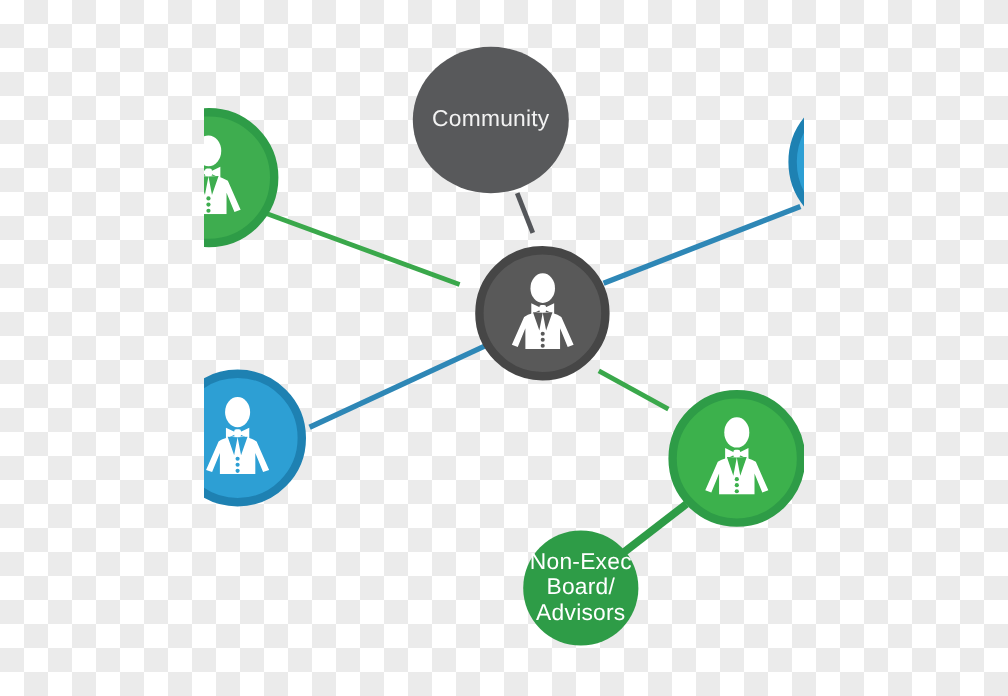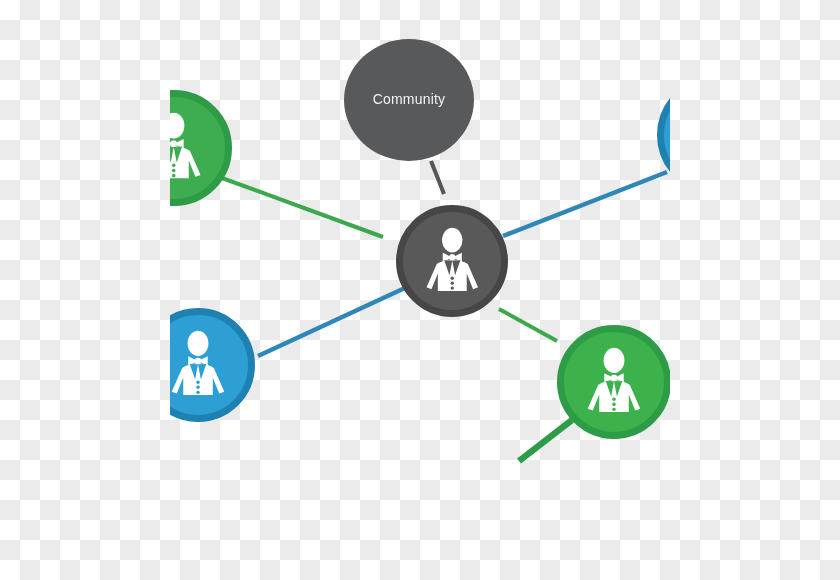--- a/index.html
+++ b/index.html
@@ -23,21 +23,21 @@
     position:absolute;z-index:2;border-radius:50%;
     box-sizing:border-box;
   }
   .node.person{border-style:solid;border-width:7px;}
   .node .icon{
     position:absolute;width:72%;left:14%;top:14%;
   }
   .label-circle{
     display:flex;align-items:center;justify-content:center;text-align:center;
   }
-  .label-text{font-size:14px;line-height:21.5px;letter-spacing:0.2px;}
+  .label-text{font-size:19px;line-height:21.5px;letter-spacing:0.2px;}
   .label-text span{display:block;}
   #defs-holder{position:absolute;width:0;height:0;overflow:hidden;}
 </style>
 </head>
 <body>
 
 <div id="canvas">
 
   <svg id="defs-holder" aria-hidden="true">
     <defs>
@@ -92,15 +92,22 @@
     <div class="node person" style="left: 487px; top: 76px; width: 118px; height: 118px; background-color: rgb(45, 159, 212); border-color: rgb(30, 129, 178); color: rgb(45, 159, 212);">
       
     </div>
 
     <div class="node person" style="left: 387px; top: 325px; width: 114px; height: 114px; background-color: rgb(60, 177, 76); border-color: rgb(46, 156, 71); color: rgb(60, 177, 76);">
       <svg class="icon" viewBox="0 0 100 92">
           <use href="#person-symbol"></use>
         </svg>
     </div>
 
+    <div class="node label-circle" style="left: 266px; top: 442px; width: 96px; height: 96px; background-color: rgb(46, 156, 71); color: rgb(255, 255, 255);">
+      <div class="label-text">
+        <span>Non-Exec</span>
+        <span>Board/</span>
+        <span>Advisors</span>
+      </div>
+    </div>
 
   </div>
 </div>
 
 </body></html>

